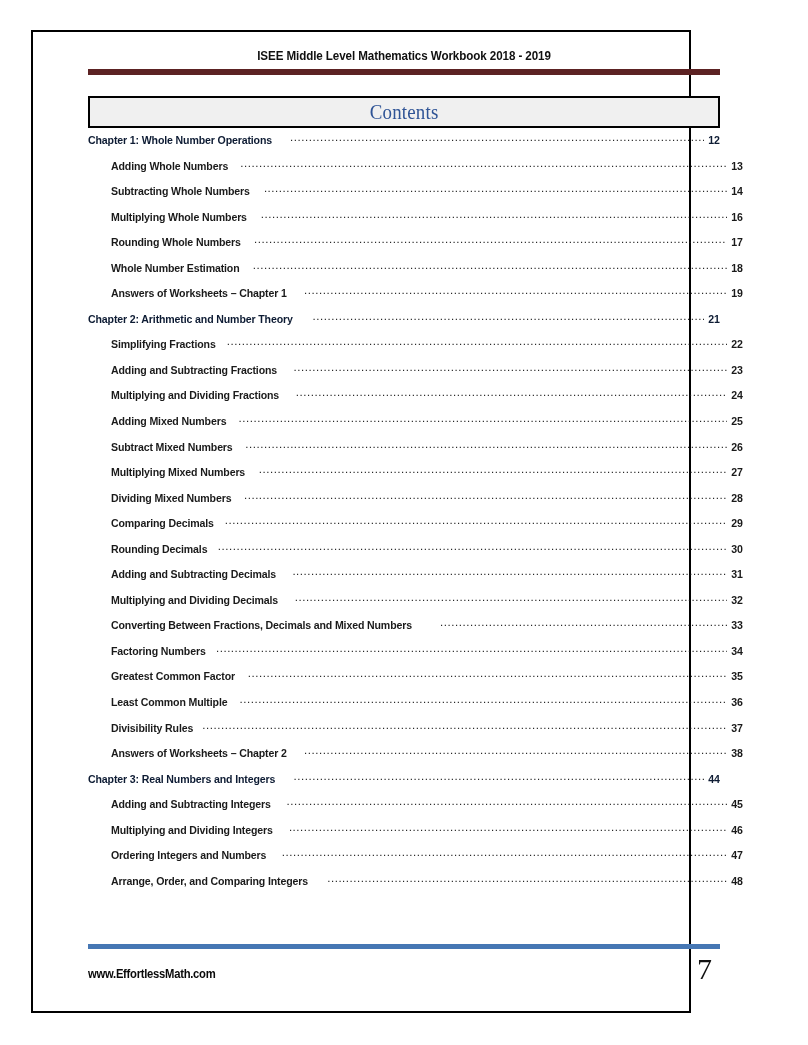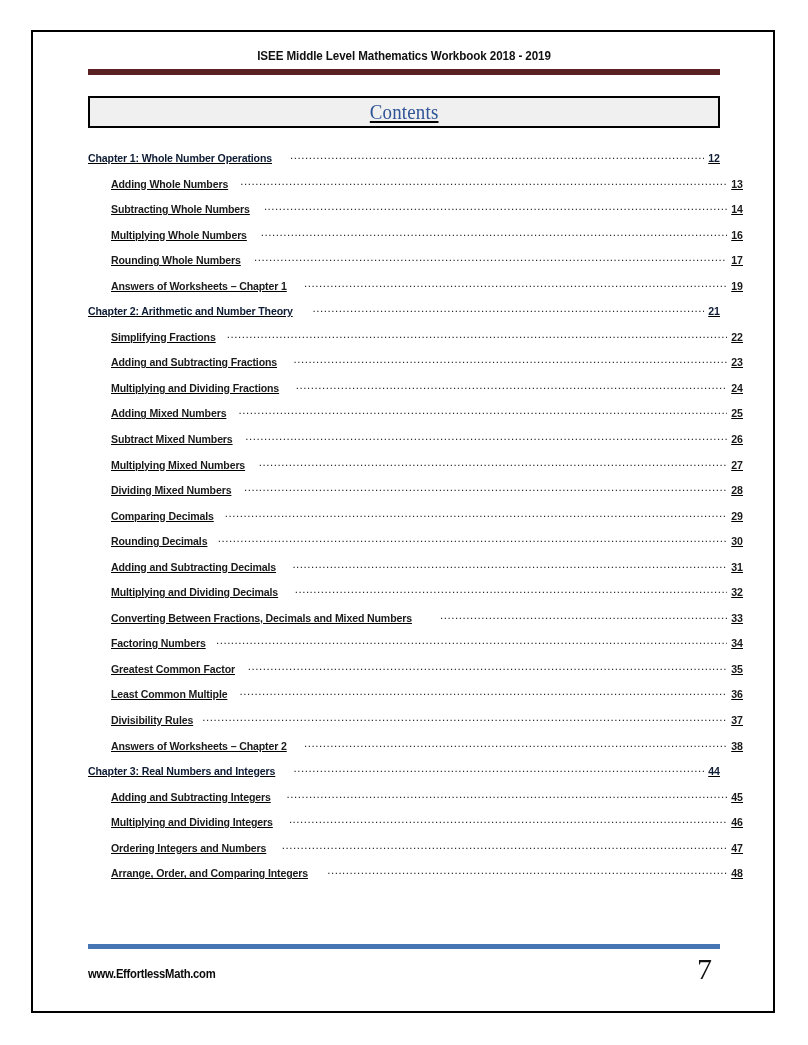--- a/index.html
+++ b/index.html
@@ -11,21 +11,21 @@
     width: 808px;
     height: 1045px;
     font-family: "Liberation Sans", sans-serif;
     -webkit-font-smoothing: antialiased;
   }
 
   .page-sheet {
     position: absolute;
     left: 31px;
     top: 30px;
-    width: 744px;
+    width: 660px;
     height: 983px;
     border: 2px solid #000000;
     box-sizing: border-box;
     background: #ffffff;
   }
 
   .page-inner {
     position: absolute;
     left: 55px;
     top: 13px;
@@ -60,36 +60,34 @@
   .contents-box {
     margin-top: 21px;
     width: 100%;
     height: 32px;
     background: #f0f0f0;
     border: 2px solid #000000;
     box-sizing: border-box;
     display: flex;
     align-items: center;
     justify-content: center;
-    text-decoration: underline;
   }
   .contents-title {
     font-family: "Liberation Serif", serif;
     font-size: 21px;
     font-weight: normal;
     color: #2f5496;
     letter-spacing: 0.2px;
     transform: scaleX(0.9);
   }
 
   
   .toc {
-    margin-top: 22px;
-    width: 100%;
-    text-decoration: underline;
+    margin-top: 4px;
+    width: 100%;
   }
   .toc-row {
     display: flex;
     align-items: baseline;
     width: 100%;
     height: 25.55px;
     overflow: hidden;
     white-space: nowrap;
   }
   .toc-label {
@@ -223,20 +221,25 @@
           <span class="toc-label">Multiplying Whole Numbers</span>
           <span class="toc-leader"></span>
           <span class="toc-page">16</span>
         </div>
         <div class="toc-row level-section">
           <span class="toc-label">Rounding Whole Numbers</span>
           <span class="toc-leader"></span>
           <span class="toc-page">17</span>
         </div>
         <div class="toc-row level-section">
+          <span class="toc-label">Whole Number Estimation</span>
+          <span class="toc-leader"></span>
+          <span class="toc-page">18</span>
+        </div>
+        <div class="toc-row level-section">
           <span class="toc-label">Answers of Worksheets – Chapter 1</span>
           <span class="toc-leader"></span>
           <span class="toc-page">19</span>
         </div>
         <div class="toc-row level-chapter">
           <span class="toc-label">Chapter 2: Arithmetic and Number Theory</span>
           <span class="toc-leader"></span>
           <span class="toc-page">21</span>
         </div>
         <div class="toc-row level-section">

